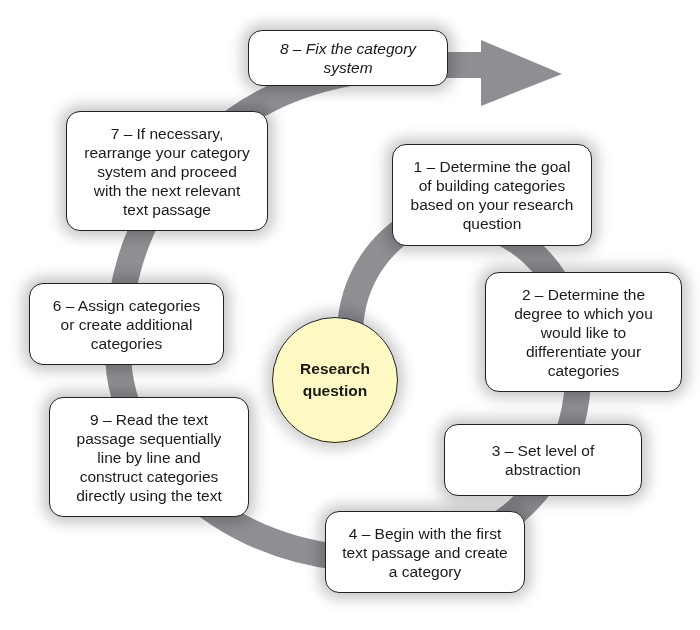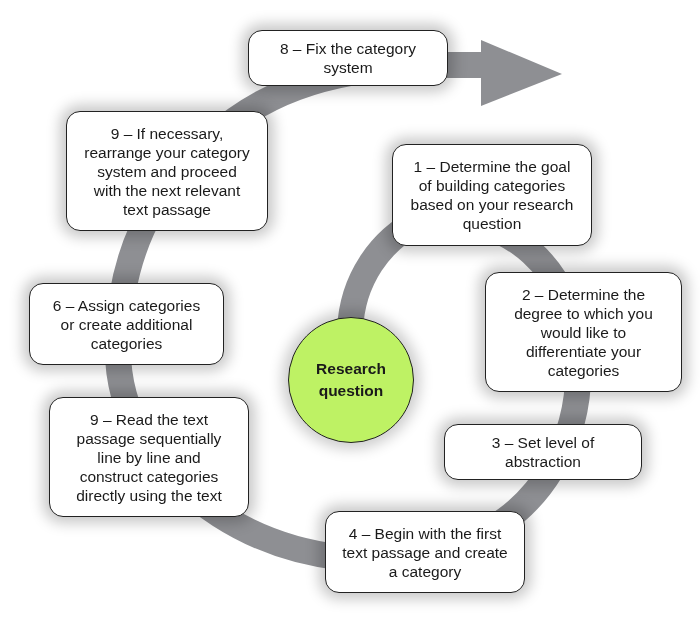--- a/index.html
+++ b/index.html
@@ -9,46 +9,46 @@
     .box {
       position: absolute; box-sizing: border-box;
       background: #ffffff; border: 1.5px solid #222222; border-radius: 14px;
       display: flex; align-items: center; justify-content: center; text-align: center;
       font-size: 15.5px; line-height: 19px; color: #1a1a1a;
       box-shadow: 0 0 14px 6px rgba(0,0,0,0.22);
       padding: 4px 8px; white-space: pre-line;
     }
     .center {
       position: absolute; box-sizing: border-box;
-      left: 288px; top: 317px; width: 126px; height: 126px; border-radius: 50%;
-      background: #bef264; border: 1.5px solid #222222;
+      left: 272px; top: 317px; width: 126px; height: 126px; border-radius: 50%;
+      background: #fef9c3; border: 1.5px solid #222222;
       box-shadow: 0 0 14px 6px rgba(0,0,0,0.2);
       display: flex; align-items: center; justify-content: center; text-align: center;
       font-weight: bold; font-size: 15.5px; line-height: 22px; color: #1a1a1a; white-space: pre-line;
     }
-    #b8 { left: 248px; top: 30px;  width: 200px; height: 56px; }
+    #b8 { left: 248px; top: 30px;  width: 200px; height: 56px; font-style: italic; }
     #b7 { left: 66px;  top: 111px; width: 202px; height: 120px; }
     #b1 { left: 356px; top: 144px; width: 200px; height: 102px; margin-left: 36px; }
     #b2 { left: 485px; top: 272px; width: 197px; height: 120px; }
     #b6 { left: 29px;  top: 283px; width: 195px; height: 82px; }
-    #b3 { left: 444px; top: 424px; width: 198px; height: 56px; }
+    #b3 { left: 444px; top: 424px; width: 198px; height: 72px; }
     #b5 { left: 49px;  top: 397px; width: 200px; height: 120px; }
     #b4 { left: 277px; top: 511px; width: 200px; height: 82px; margin-left: 48px; }
   </style>
 </head>
 <body>
 
 <svg id="spiral" viewBox="0 0 700 630">
   <path id="spiral-path" d="M 350 330 C 352 280, 380 240, 420 220 C 510 210, 575 270, 578 360 C 582 440, 540 510, 470 540 C 390 575, 290 560, 220 515 C 150 470, 115 410, 118 340 C 120 260, 150 190, 210 140 C 260 95, 320 70, 420 65 L 490 65" fill="none" stroke-width="26" stroke-linecap="butt" stroke="#8e8f93"></path>
   <polygon id="spiral-arrowhead" points="481,40 562,74 481,106" fill="#8e8f93"></polygon>
 </svg>
 
 <div class="box" id="b8">8 – Fix the category
 system</div>
-<div class="box" id="b7">9 – If necessary,
+<div class="box" id="b7">7 – If necessary,
 rearrange your category
 system and proceed
 with the next relevant
 text passage</div>
 <div class="box" id="b1">1 – Determine the goal
 of building categories
 based on your research
 question</div>
 <div class="box" id="b2">2 – Determine the
 degree to which you

